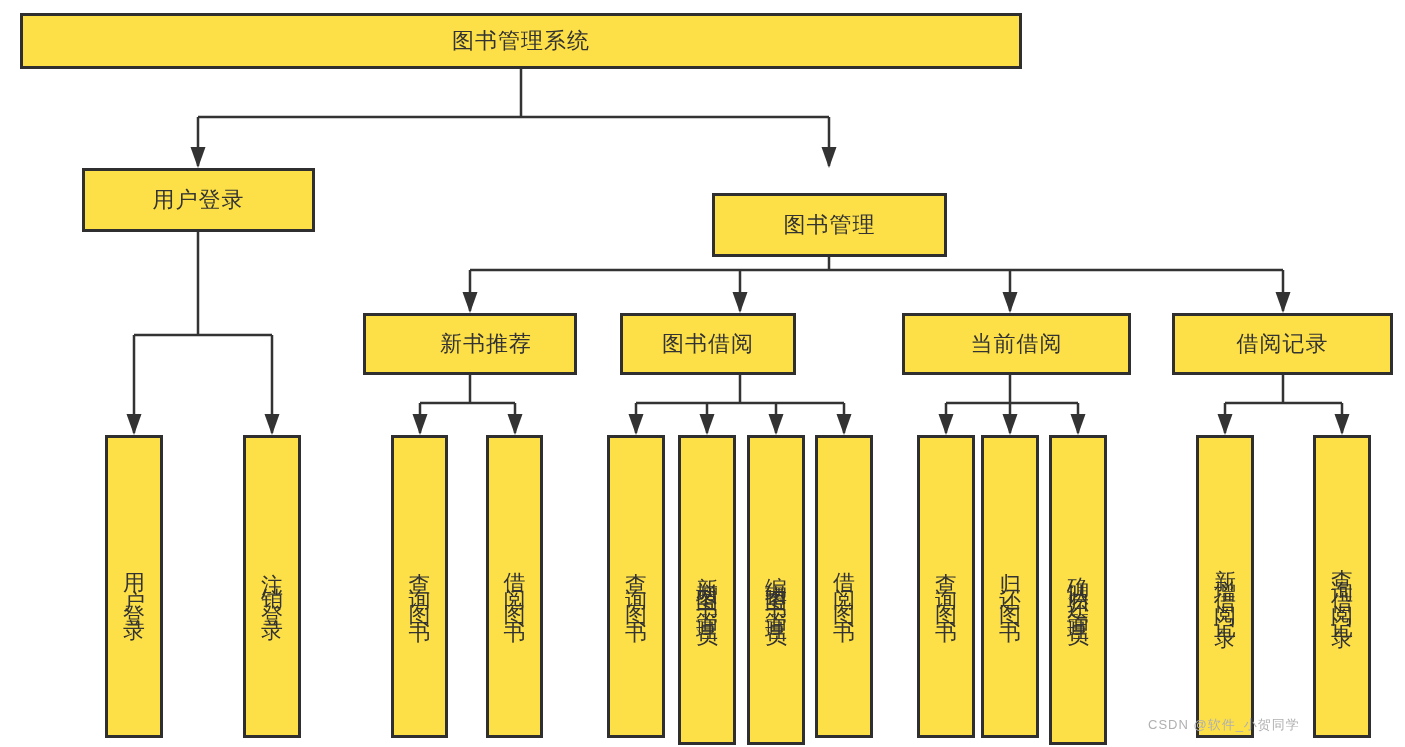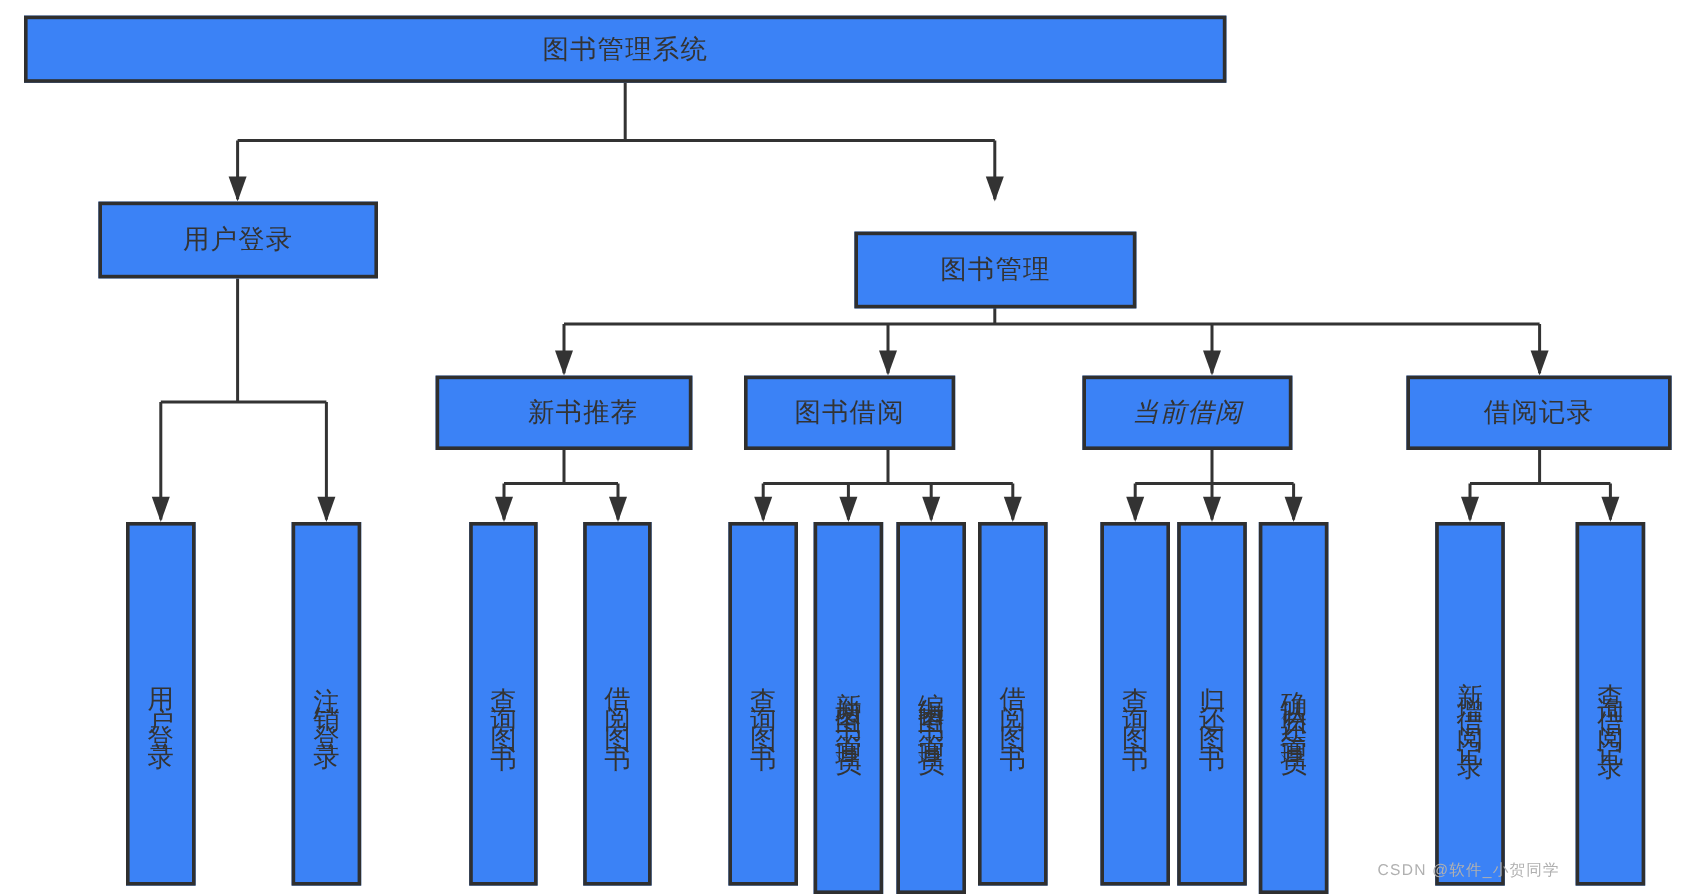--- a/index.html
+++ b/index.html
@@ -18,21 +18,21 @@
   #connector-svg {
     position: absolute;
     left: 0;
     top: 0;
     z-index: 1;
   }
   .node {
     position: absolute;
     box-sizing: border-box;
     border: 3px solid #2f2f2f;
-    background: #3b82f6;
+    background: #fde047;
     display: flex;
     align-items: center;
     justify-content: center;
     color: #333333;
     z-index: 2;
   }
   .node-h {
     font-size: 22px;
     letter-spacing: 1px;
     white-space: nowrap;
@@ -109,21 +109,21 @@
     </g>
   </svg>
 
   <div class="node node-h" style="left:20px; top:13px; width:1002px; height:56px;">图书管理系统</div>
 
   <div class="node node-h" style="left:82px; top:168px; width:233px; height:64px;">用户登录</div>
   <div class="node node-h" style="left:712px; top:168px; width:235px; height:64px;margin-top:25px;">图书管理</div>
 
   <div class="node node-h" style="left:363px; top:313px; width:214px; height:62px;padding-left:32px;">新书推荐</div>
   <div class="node node-h" style="left:620px; top:313px; width:176px; height:62px;">图书借阅</div>
-  <div class="node node-h" style="left:902px; top:313px; width:175px; height:62px;font-style:italic;">当前借阅</div>
+  <div class="node node-h" style="left:902px; top:313px; width:229px; height:62px;">当前借阅</div>
   <div class="node node-h" style="left:1172px; top:313px; width:221px; height:62px;">借阅记录</div>
 
   <div class="node leaf sp-short" style="left:105px; top:435px; width:58px; height:303px;">用户登录</div>
   <div class="node leaf sp-short" style="left:243px; top:435px; width:58px; height:303px;">注销登录</div>
 
   <div class="node leaf sp-short" style="left:391px; top:435px; width:57px; height:303px;">查询图书</div>
   <div class="node leaf sp-short" style="left:486px; top:435px; width:57px; height:303px;">借阅图书</div>
 
   <div class="node leaf sp-short" style="left:607px; top:435px; width:58px; height:303px;">查询图书</div>
   <div class="node leaf sp-long" style="left:678px; top:435px; width:58px; height:310px;">新增图书（管理员）</div>

